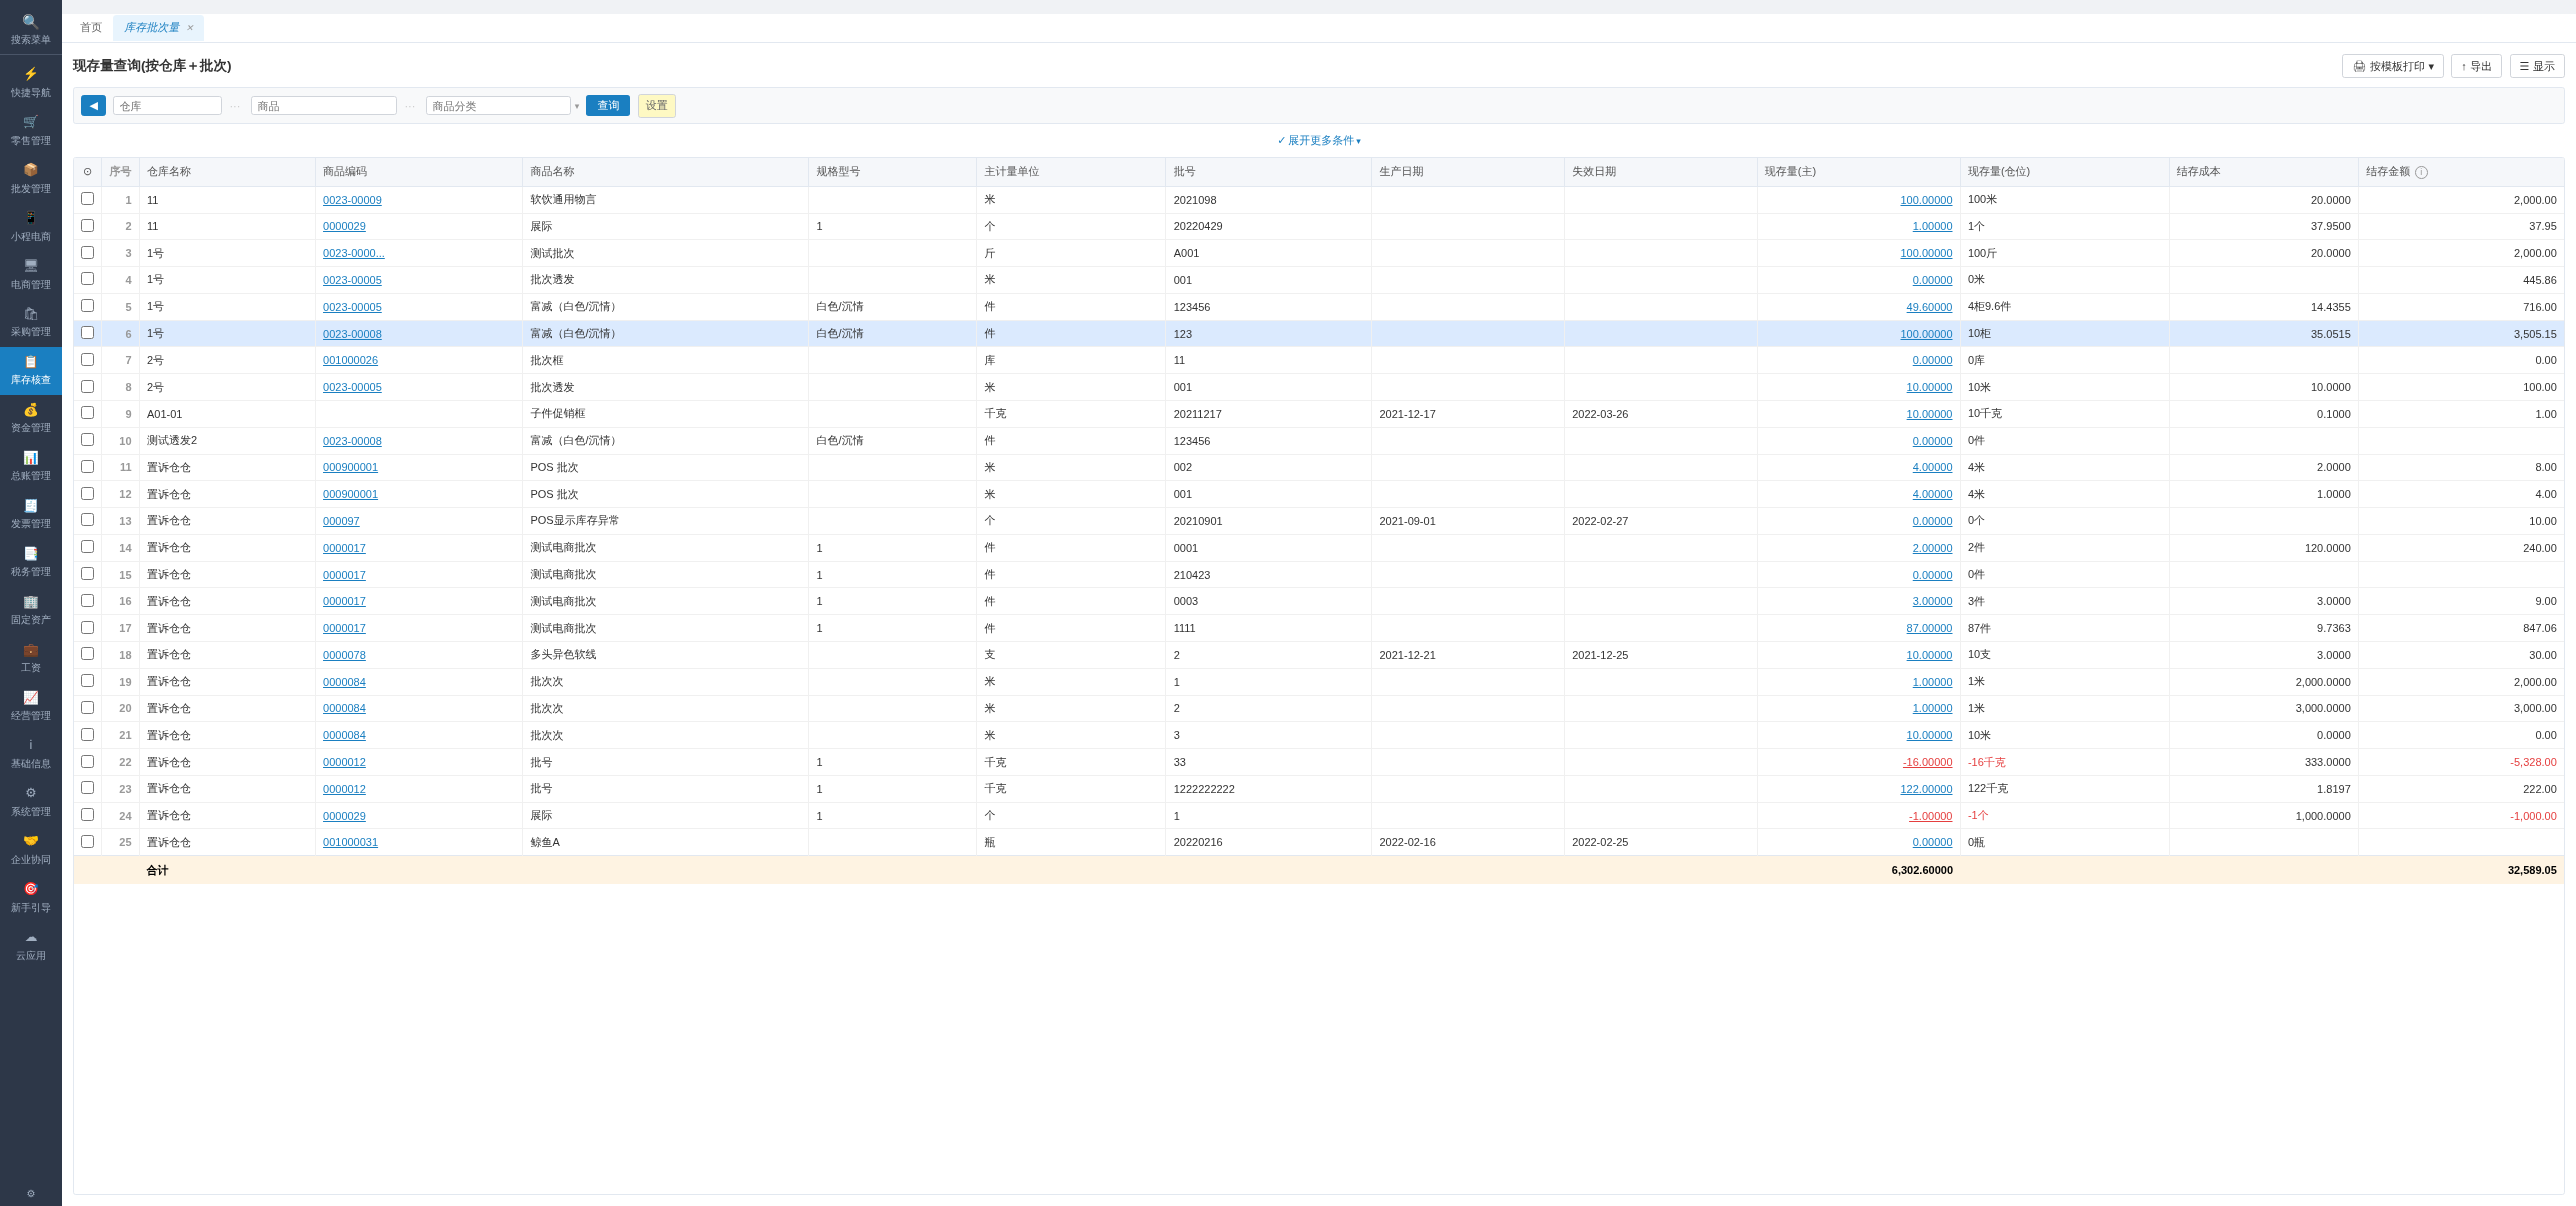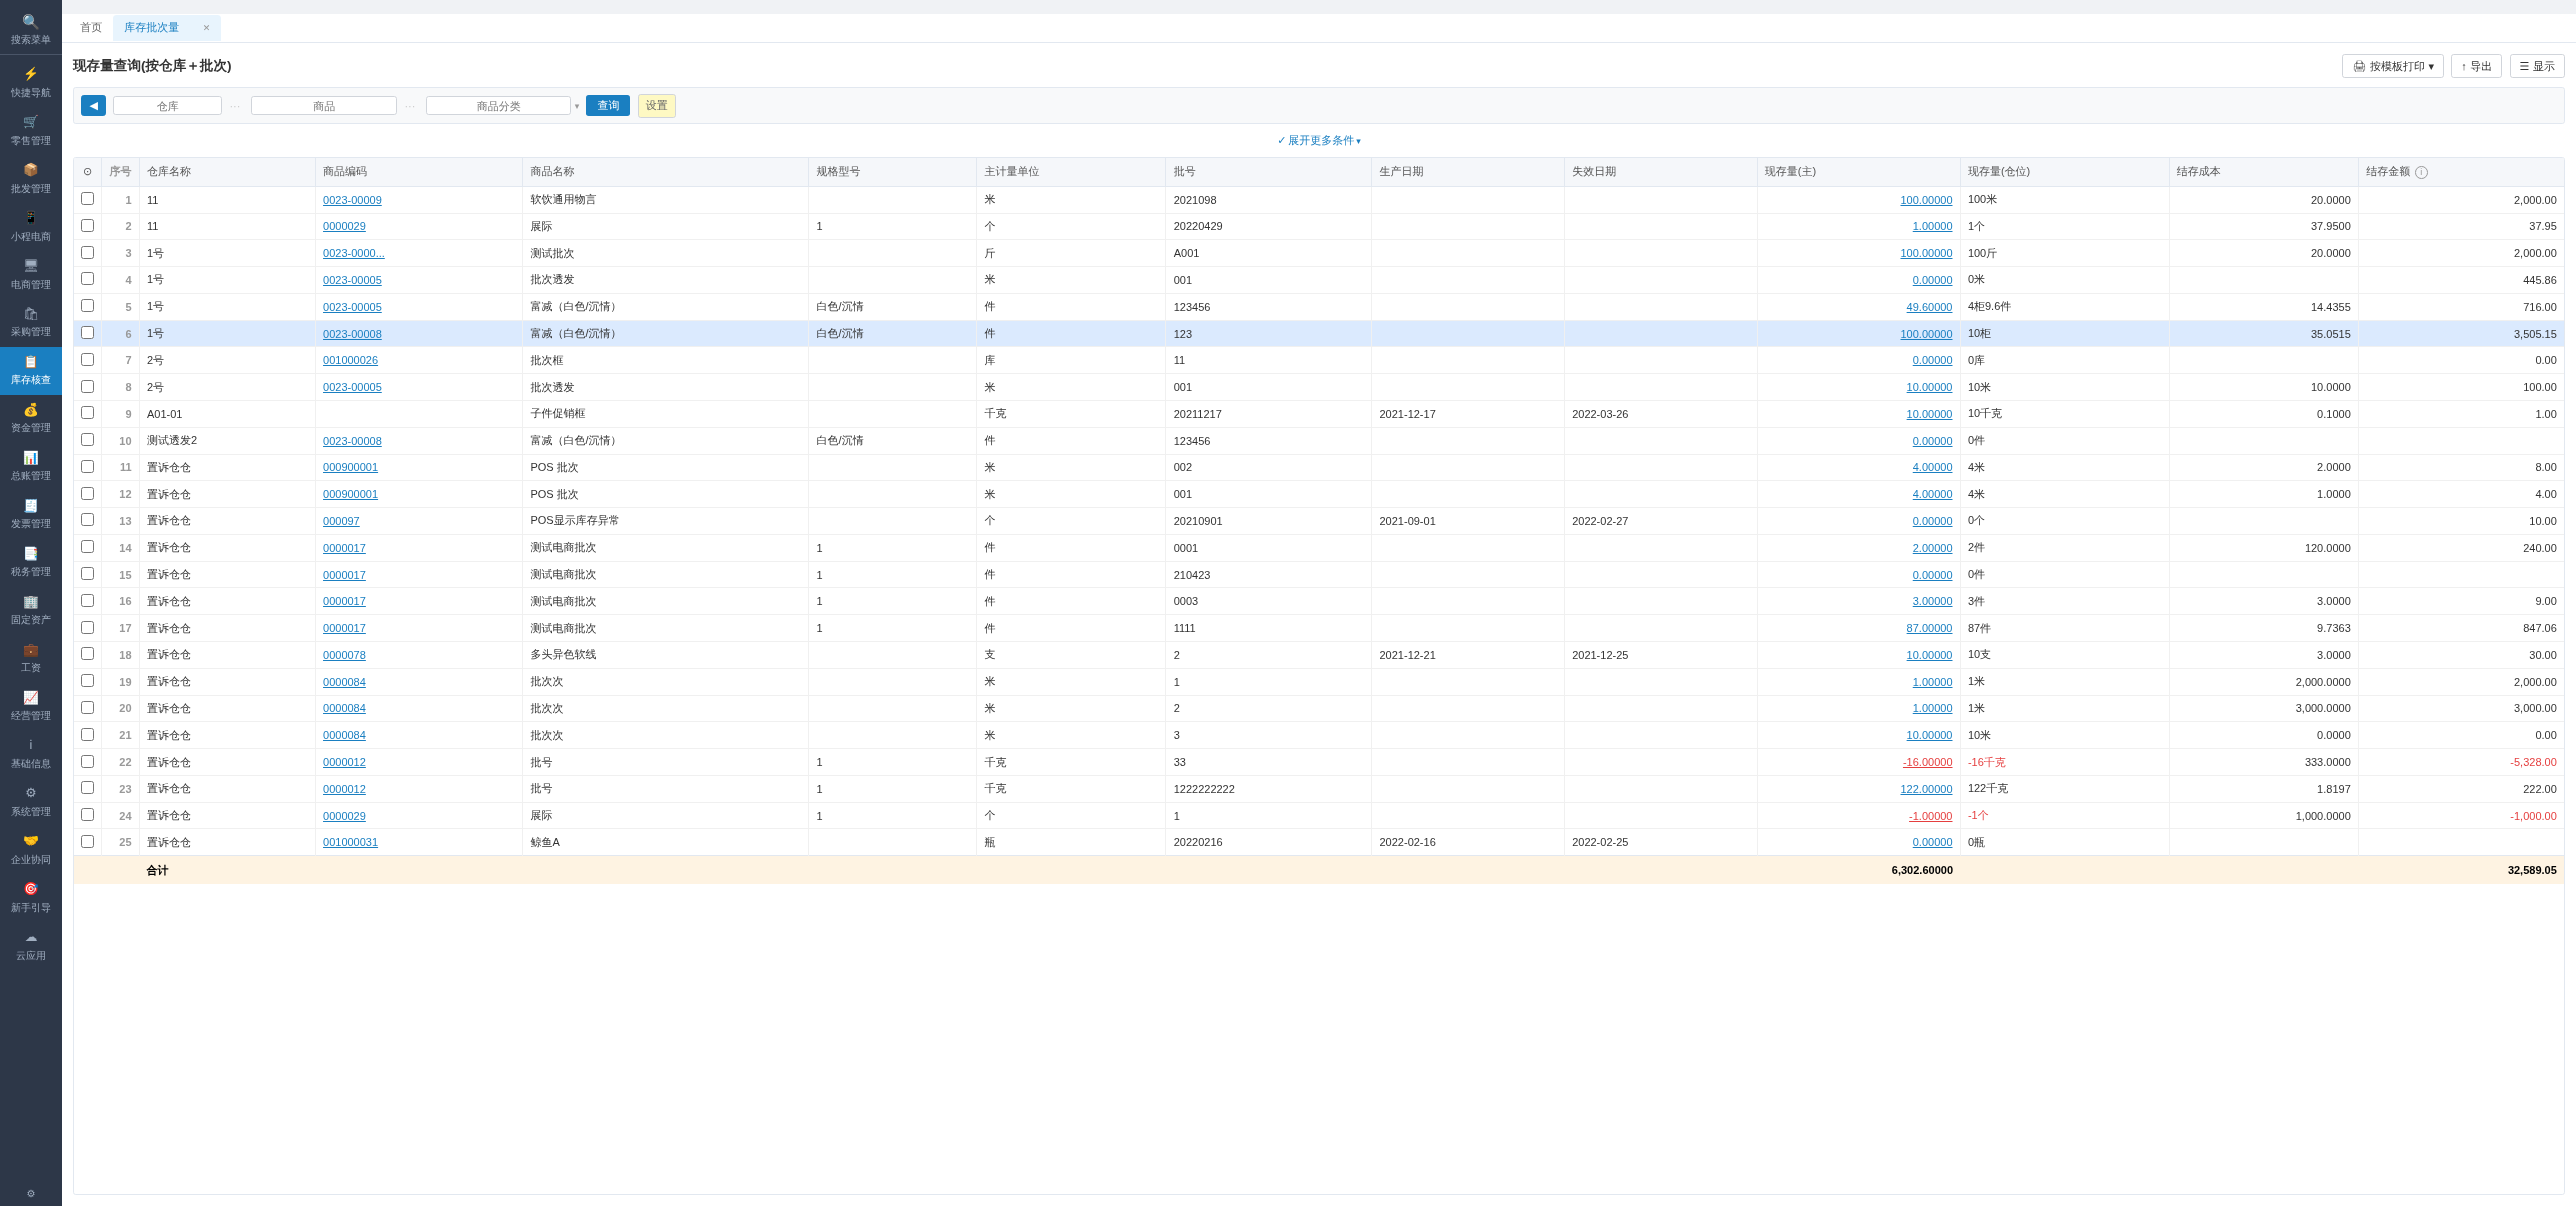--- a/index.html
+++ b/index.html
@@ -82,21 +82,22 @@
       color: #666;
       border-bottom: 1.8px solid transparent;
       white-space: nowrap;
     }
     .tab-item.active {
       color: #1a7fc1;
       background: #e8f4fd;
       border-radius: 3.6px 3.6px 0 0;
       display: flex;
       align-items: center;
-      gap: 20px;
+      gap: 3px;
+      font-style: italic;
     }
     .tab-close {
       color: #999;
       font-size: 9px;
       cursor: pointer;
       margin-left: 3.6px;
     }
 
     
     .content {
@@ -153,21 +154,20 @@
       align-items: center;
       gap: 3.6px;
     }
     .filter-input {
       border: 0.9px solid #d1d5db;
       border-radius: 2.7px;
       padding: 2.7px 5.4px;
       font-size: 11px;
       min-width: 90px;
       background: #fff;
-      text-align: center;
     }
     .filter-expand {
       color: #1a7fc1;
       cursor: pointer;
       font-size: 11px;
       display: flex;
       align-items: center;
       gap: 1.8px;
       margin: 0 auto;
     }

